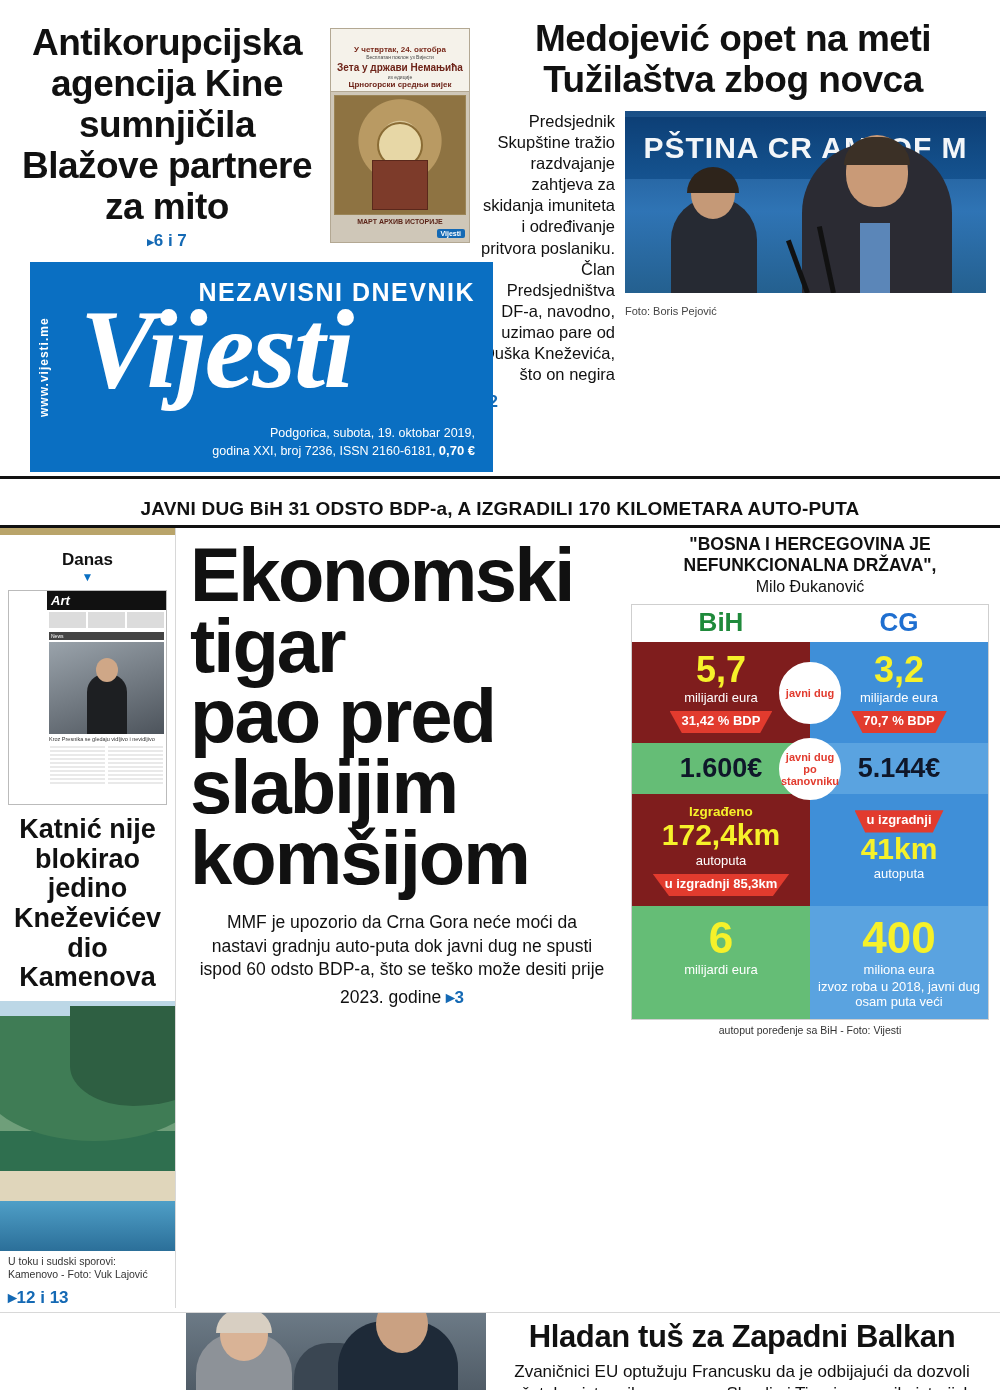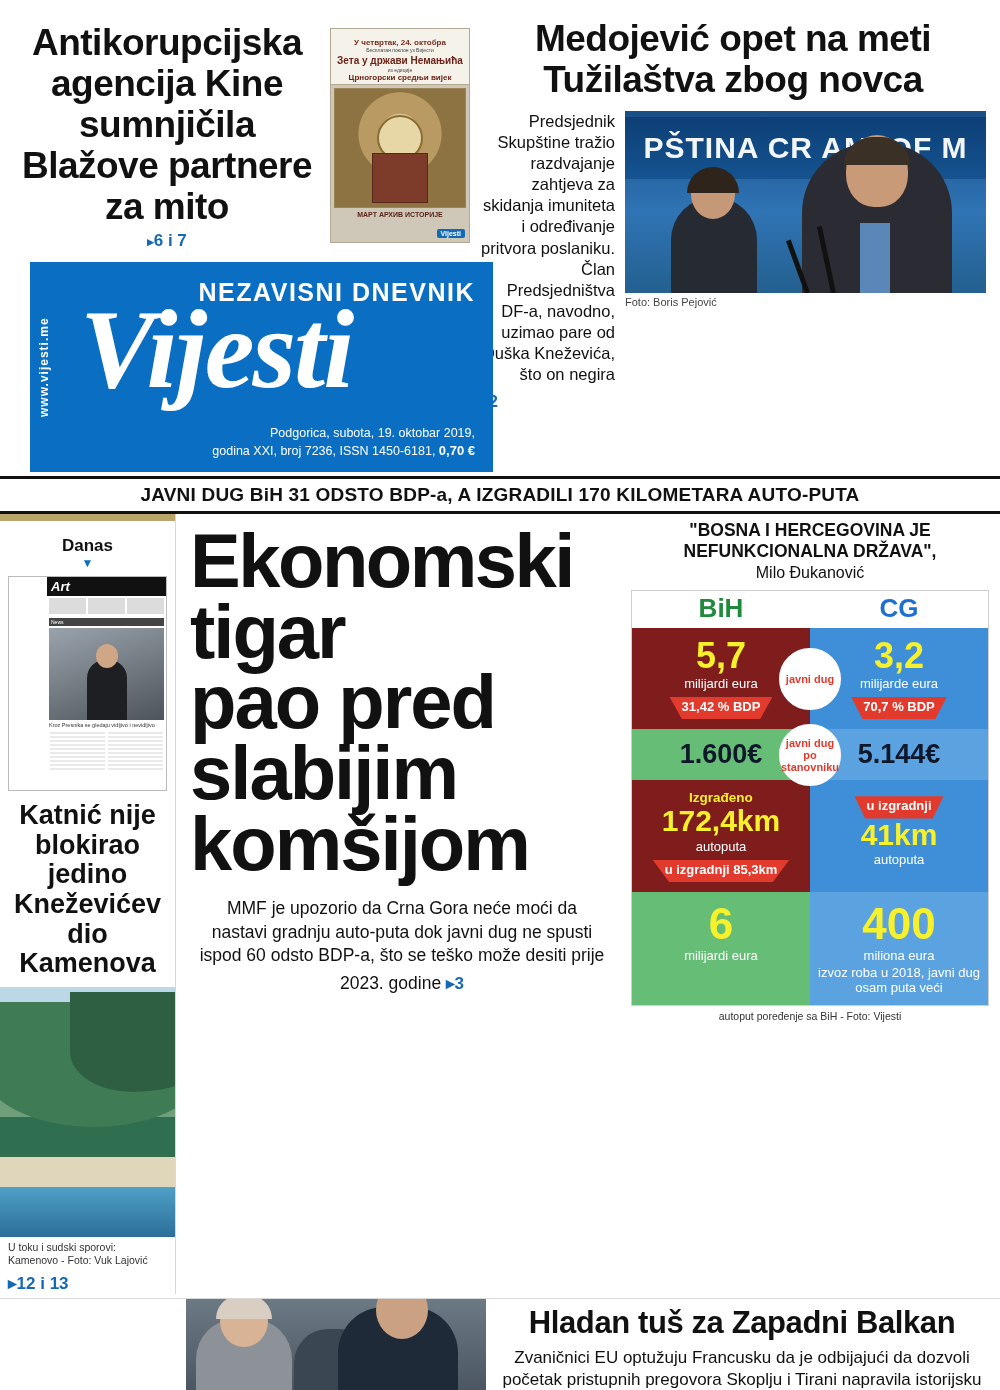--- a/index.html
+++ b/index.html
@@ -22,21 +22,21 @@
     letter-spacing:-0.5px; color:#111;
   }
   .pagref { color:#1469b4; font-weight:bold; font-size:17px; display:inline-block; margin-top:4px;}
   .pagref .arrow { font-size:13px; }
 
   .book-ad {
     width:140px; height:215px; margin:28px 4px 0 0; flex:0 0 140px;
     background:#cfc7b8; border:1px solid #b3a893; position:relative; overflow:hidden;
     font-size:7px; text-align:center; color:#3a2f23;
   }
-  .book-ad .ba-top { background:#f5f2ea; padding:9px 2px 2px; border-bottom:1px solid #b3a893;}
+  .book-ad .ba-top { background:#f5f2ea; padding:16px 2px 2px; border-bottom:1px solid #b3a893;}
   .book-ad .ba-date { color:#7a2b1d; font-weight:bold; font-size:8px;}
   .book-ad .ba-sub { font-size:5px; color:#444; }
   .book-ad .ba-title { font-weight:bold; font-size:10px; color:#6d2318; line-height:1.15; margin-top:2px;}
   .book-ad .ba-title2 { font-size:8px; color:#6d2318; font-weight:bold;}
   .book-ad .ba-img {
     height:120px; margin:3px; background:
       radial-gradient(circle at 50% 38%, #d9c79a 0 20%, #b99a63 21% 42%, #8e7342 43% 100%);
     border:1px solid #9b8557; position:relative;
   }
   .book-ad .ba-halo { position:absolute; left:50%; top:26px; transform:translateX(-50%);
@@ -76,21 +76,21 @@
     background:#c99a77; border-radius:50% 50% 45% 45%;
   }
   .pm-hair { position:absolute; right:76px; bottom:128px; width:66px; height:28px;
     background:#3b3026; border-radius:30px 30px 0 0;}
   .pm-shirt { position:absolute; right:96px; bottom:0; width:30px; height:70px; background:#5b86b8;}
   .pm-woman { position:absolute; left:46px; bottom:0; width:86px; height:96px; background:#262a33; border-radius:44px 44px 0 0;}
   .pm-woman-head { position:absolute; left:66px; bottom:74px; width:44px; height:50px; background:#c59977; border-radius:50%;}
   .pm-woman-hair { position:absolute; left:62px; bottom:100px; width:52px; height:26px; background:#2e241b; border-radius:26px 26px 0 0;}
   .pm-mic { position:absolute; right:150px; bottom:0; width:5px; height:68px; background:#111; transform:rotate(-12deg); transform-origin:bottom;}
   .pm-mic2 { position:absolute; right:176px; bottom:0; width:5px; height:56px; background:#111; transform:rotate(-20deg); transform-origin:bottom;}
-  .photo-credit { font-size:11px; color:#444; margin-top:3px; }
+  .photo-credit { font-size:11px; color:#444; margin-top:12px; }
 
   
   .masthead-row { display:flex; width:1000px; }
   .masthead {
     width:465px; height:210px; background:#0a6fc2; position:relative; color:#fff;
     margin-left:28px;
   }
   .mh-side {
     position:absolute; left:0; top:0; width:30px; height:210px;
     background:#0a6fc2; border-right:2px solid #fff;
@@ -106,21 +106,21 @@
     position:absolute; left:52px; top:34px; font-size:112px; line-height:.95;
     font-family:"Liberation Serif", serif; font-style:italic; font-weight:bold;
     letter-spacing:-2px;
   }
   .mh-meta { position:absolute; right:18px; bottom:12px; text-align:right; font-size:12.5px; line-height:1.35;}
   .mh-meta b { font-size:13px; }
 
   
   .banner {
     width:1000px; border-top:3px solid #111; border-bottom:3px solid #111;
-    text-align:center; font-size:19px; font-weight:bold; padding:5px 0 5px;
+    text-align:center; font-size:19px; font-weight:bold; padding:19px 0 5px;
     letter-spacing:.2px; margin-top:4px;
   }
 
   
   .middle { display:flex; width:1000px; }
   .col-left { width:176px; border-right:1px solid #d8d8d8; padding:0 8px; }
   .danas { text-align:center; padding:8px 0 2px; }
   .danas-bar { height:7px; background:#b9a46a; margin:0 -8px 7px; }
   .danas-title { font-size:17px; font-weight:bold; }
   .danas-caret { color:#0a6fc2; font-size:12px; }
@@ -266,21 +266,21 @@
     </div>
   </div>
 
   <div class="masthead-row">
     <div class="masthead">
       <div class="mh-side">www.vijesti.me</div>
       <div class="mh-nezavisni">NEZAVISNI DNEVNIK</div>
       <div class="mh-logo">Vijesti</div>
       <div class="mh-meta">
         <div>Podgorica, subota, 19. oktobar 2019,</div>
-        <div><span>godina XXI, broj 7236, ISSN 1450-6181,</span> <b>0,70 €</b></div>
+        <div><span>godina XXI, broj 7236, ISSN 2160-6181,</span> <b>0,70 €</b></div>
       </div>
     </div>
   </div>
 
   <div class="banner">JAVNI DUG BiH 31 ODSTO BDP-a, A IZGRADILI 170 KILOMETARA AUTO-PUTA</div>
 
   <div class="middle">
 
     <div class="col-left">
       <div class="danas-bar"></div>

